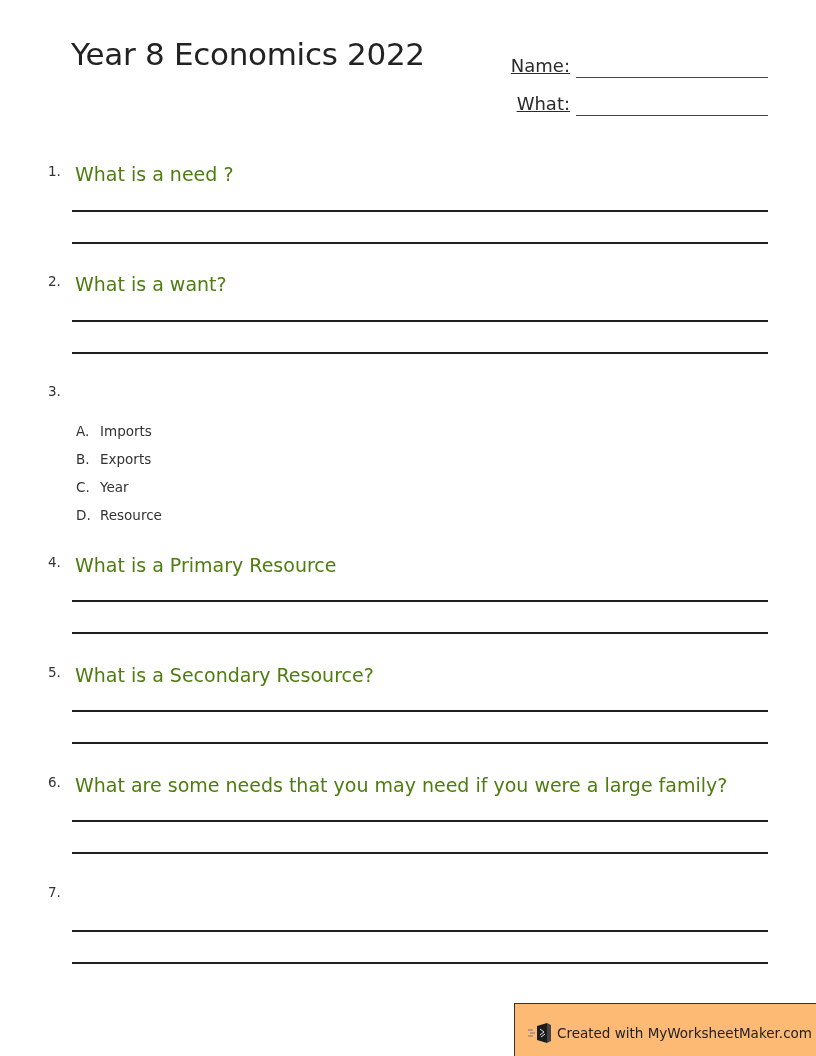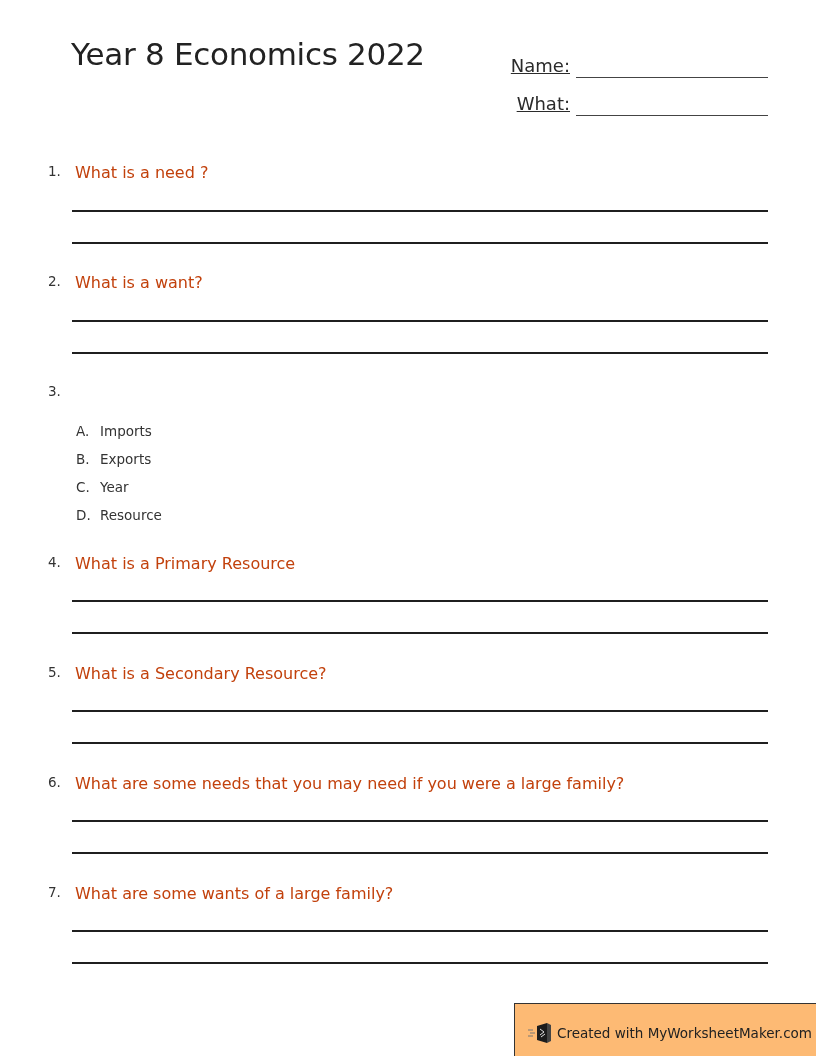--- a/index.html
+++ b/index.html
@@ -24,21 +24,21 @@
     .hdr-name { top: 48px; }
     .hdr-date { top: 86px; }
 
     .q { position: absolute; left: 48px; width: 720px; }
     .q-num {
       position: absolute; left: 0; top: 0; width: 24px;
       font-size: 13.5px; color: #333;
     }
     .q-text {
       position: absolute; left: 27px; top: 0;
-      font-size: 16px; color: #c2410c; white-space: nowrap;
+      font-size: 19px; color: #4d7c0f; white-space: nowrap;
     }
     .ans-line {
       position: absolute; left: 24px; right: 0; height: 0;
       border-top: 2.2px solid #1f1f1f;
     }
 
     .sub { position: absolute; left: 76px; width: 300px; height: 18px; }
     .sub-letter { position: absolute; left: 0; top: 0; font-size: 13.5px; color: #333; }
     .sub-text { position: absolute; left: 24px; top: 0; font-size: 13.5px; color: #333; white-space: nowrap; }
 
@@ -115,21 +115,20 @@
 
 <div class="q" style="top:774px;height:82px;">
   <span class="q-num">6.</span>
   <span class="q-text">What are some needs that you may need if you were a large family?</span>
   <div class="ans-line" style="top:46px;"></div>
   <div class="ans-line" style="top:78px;"></div>
 </div>
 
 <div class="q" style="top:884px;height:82px;">
   <span class="q-num">7.</span>
-  <span class="q-text">What are some wants of a large family?</span>
   <div class="ans-line" style="top:46px;"></div>
   <div class="ans-line" style="top:78px;"></div>
 </div>
 
 <div class="footer-badge">
   <span class="footer-icon">
     <svg width="26" height="22" viewBox="0 0 26 22">
       <line x1="1" y1="8" x2="6" y2="8" stroke="#777" stroke-width="1"></line>
       <line x1="3" y1="11" x2="8" y2="11" stroke="#777" stroke-width="1"></line>
       <line x1="1" y1="14" x2="6" y2="14" stroke="#777" stroke-width="1"></line>

